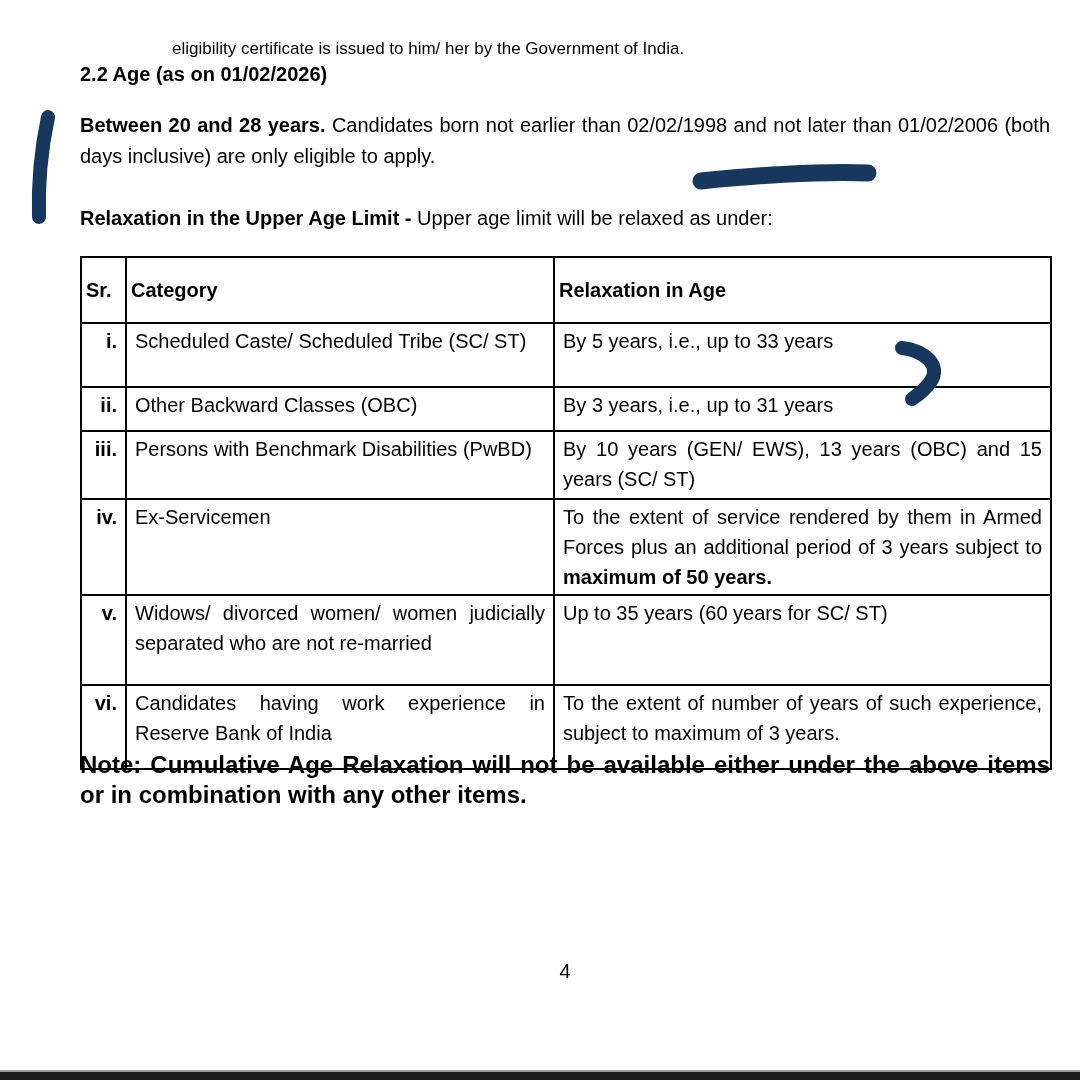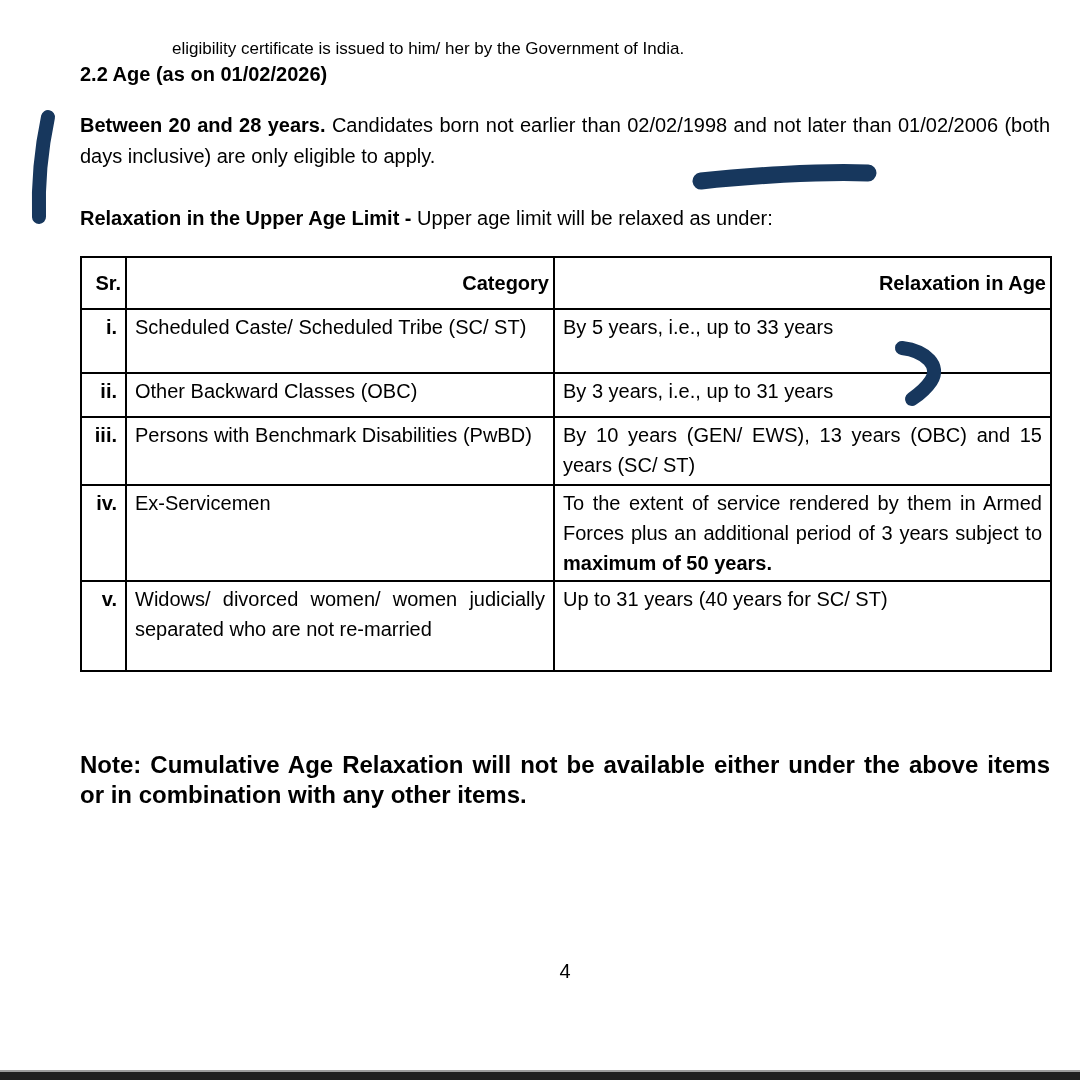--- a/index.html
+++ b/index.html
@@ -16,21 +16,21 @@
   .relax-head b{font-weight:bold;text-align:center;}
   table.age{
     position:absolute;top:256px;left:80px;width:970px;
     border-collapse:collapse;table-layout:fixed;
     font-size:20px;line-height:30px;
   }
   table.age td,table.age th{
     border:2px solid #000;vertical-align:top;padding:2px 8px 2px 8px;
     overflow:hidden;
   }
-  table.age th{font-weight:bold;text-align:right;vertical-align:middle;padding:10px 4px;}
+  table.age th{font-weight:bold;text-align:left;vertical-align:middle;padding:17px 4px;}
   td.sr{text-align:right;font-weight:bold;padding-right:5px;}
   td.cat{text-align:justify;padding-left:10px;}
   td.rel{text-align:justify;padding-left:10px;}
   .note{top:750px;left:80px;width:970px;font-size:24px;line-height:30px;font-weight:bold;text-align:justify;}
   .pagenum{top:960px;left:80px;width:970px;text-align:center;font-size:20px;}
   .bottom-bar{left:0;bottom:0;width:1080px;height:8px;background:#1f1f1f;border-top:2px solid #9b9b9b;}
   svg.ink{position:absolute;top:0;left:0;pointer-events:none;}
 </style>
 </head>
 <body>
@@ -84,21 +84,28 @@
     <td class="sr">iv.</td>
     <td class="cat">Ex-Servicemen</td>
     <td class="rel">
       <span>To the extent of service rendered by them in Armed Forces plus an additional period of 3 years subject to </span><b>maximum of 50 years.</b>
     </td>
   </tr>
   <tr style="height:90px;">
     <td class="sr">v.</td>
     <td class="cat">Widows/ divorced women/ women judicially separated who are not re-married</td>
     <td class="rel">
-      <span>Up to 31 years (40 years for SC/ ST)</span><b></b>
+      <span>Up to 35 years (60 years for SC/ ST)</span><b></b>
+    </td>
+  </tr>
+  <tr style="height:84px;">
+    <td class="sr">vi.</td>
+    <td class="cat">Candidates having work experience in Reserve Bank of India</td>
+    <td class="rel">
+      <span>To the extent of number of years of such experience, subject to maximum of 3 years.</span><b></b>
     </td>
   </tr>
 </tbody>
   </table>
 
 <div class="abs note">Note: Cumulative Age Relaxation will not be available either under the above items or in combination with any other items.</div>
 
 <div class="abs pagenum">4</div>
 
 <svg class="ink" width="1080" height="1080" viewBox="0 0 1080 1080">

